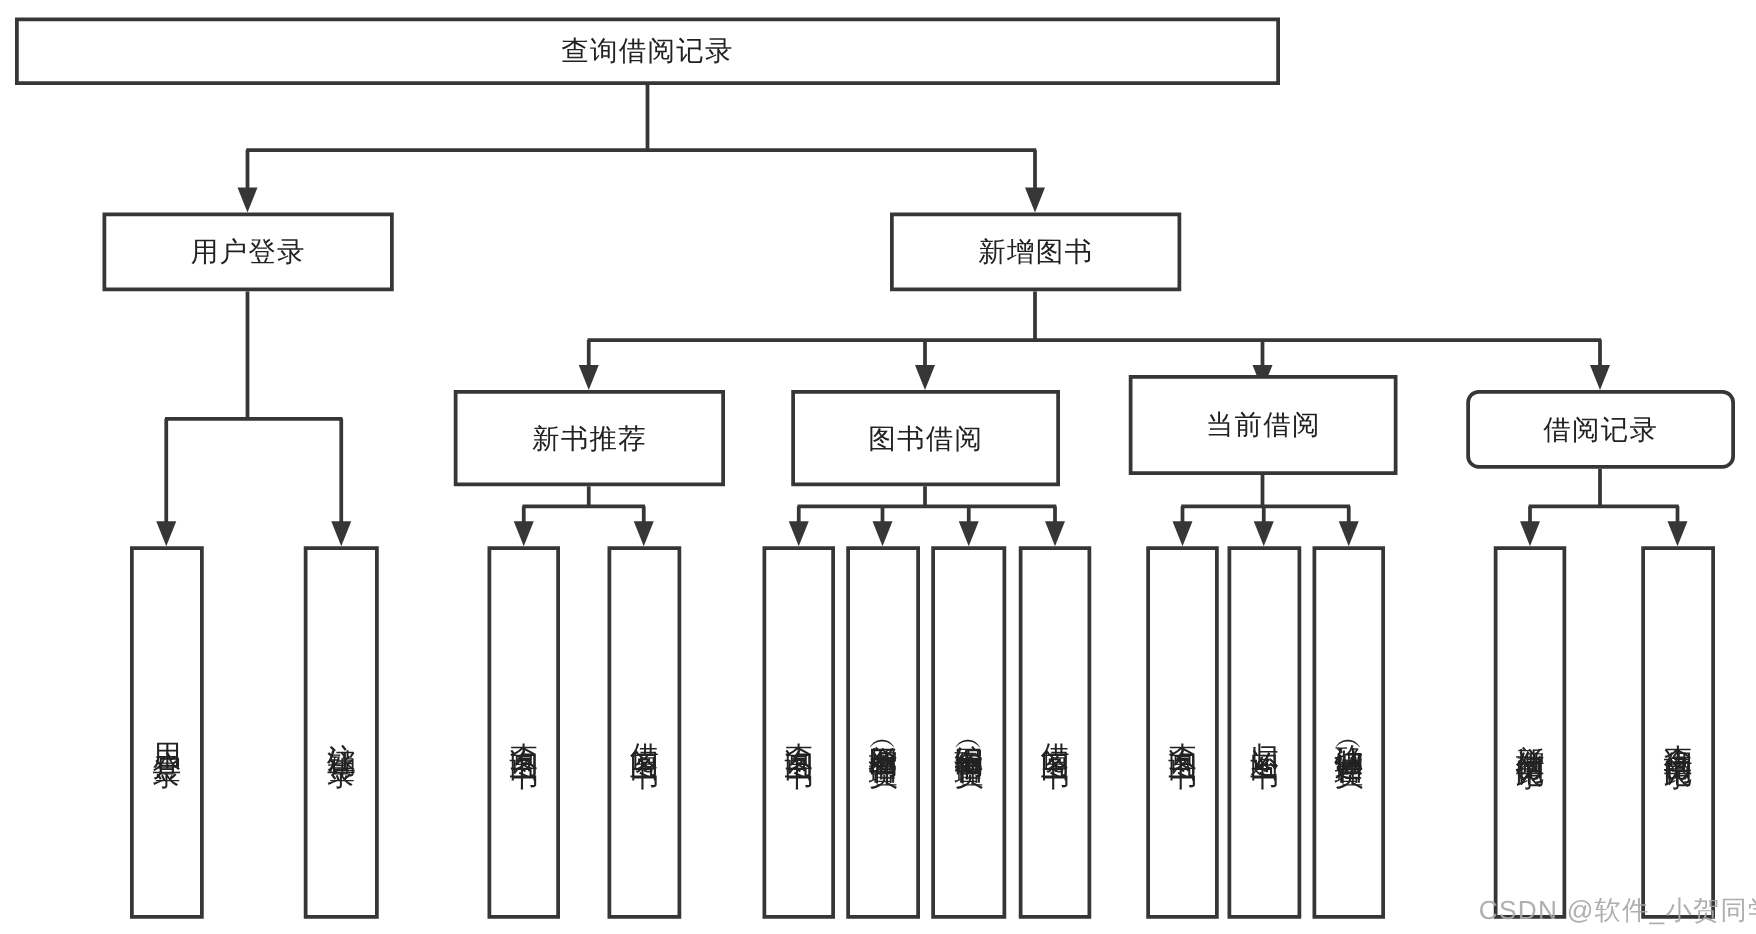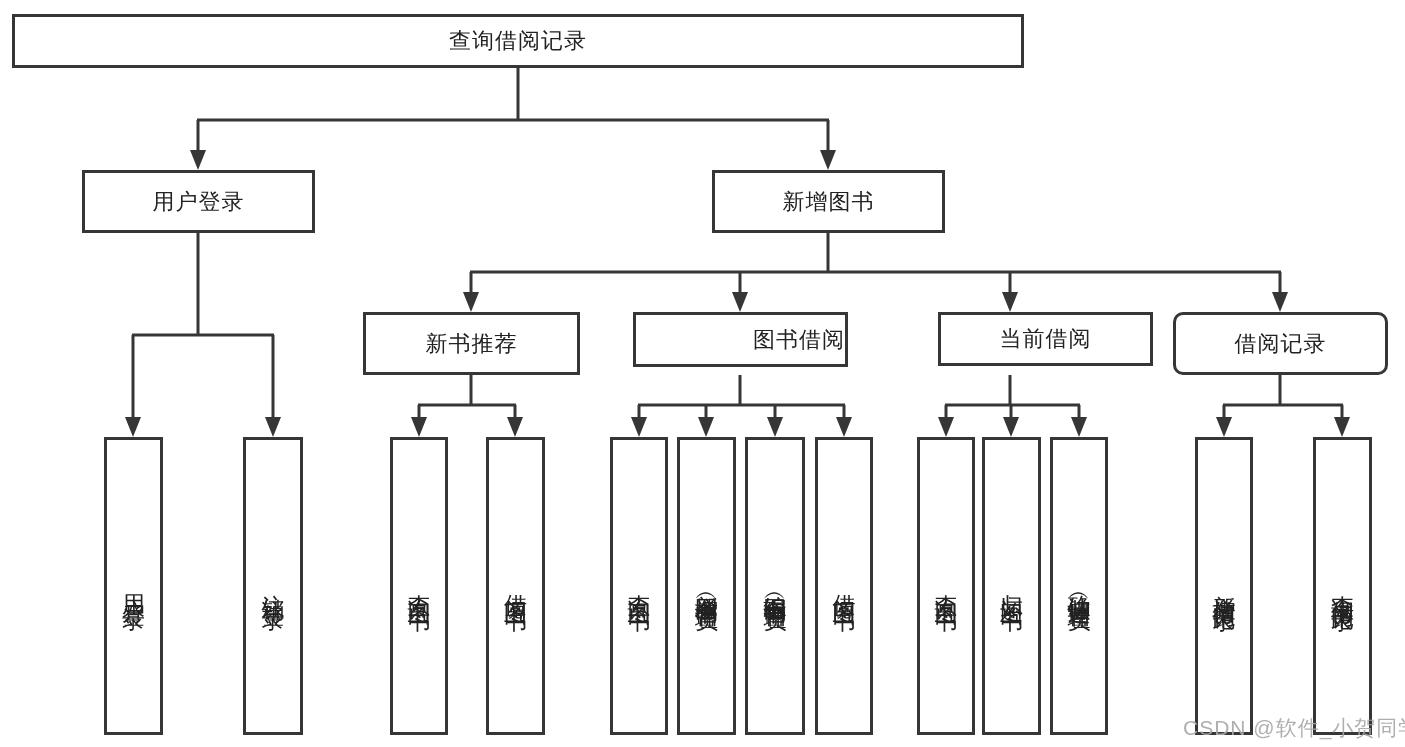--- a/index.html
+++ b/index.html
@@ -46,23 +46,23 @@
     font-size: 23px;
     letter-spacing: 5px;
     line-height: 1;
     top: 437px;
     height: 298px;
   }
   
   .root-box  { left: 12px;   top: 14px;  width: 1012px; height: 54px; }
   .n-login   { left: 82px;   top: 170px; width: 233px;  height: 63px; }
   .n-mgmt    { left: 712px;  top: 170px; width: 233px;  height: 63px; }
-  .n-newbook { left: 363px;  top: 312px; width: 217px;  height: 63px; }
-  .n-borrow  { left: 633px;  top: 312px; width: 215px;  height: 55px; justify-content: flex-end; }
-  .n-current { left: 903px;  top: 312px; width: 215px;  height: 54px; margin-left: 35px; }
+  .n-newbook { left: 363px;  top: 312px; width: 217px;  height: 77px; }
+  .n-borrow  { left: 633px;  top: 312px; width: 215px;  height: 77px; }
+  .n-current { left: 903px;  top: 300px; width: 215px;  height: 80px; }
   .n-record  { left: 1173px; top: 312px; width: 215px;  height: 63px; border-radius: 10px; }
   
   .lf-a1 { left: 104px;  width: 59px; }
   .lf-a2 { left: 243px;  width: 60px; }
   .lf-b1 { left: 390px;  width: 58px; }
   .lf-b2 { left: 486px;  width: 59px; }
   .lf-c1 { left: 610px;  width: 58px; }
   .lf-c2 { left: 677px;  width: 59px; letter-spacing: 2px; }
   .lf-c3 { left: 745px;  width: 60px; letter-spacing: 2px; }
   .lf-c4 { left: 815px;  width: 58px; }

